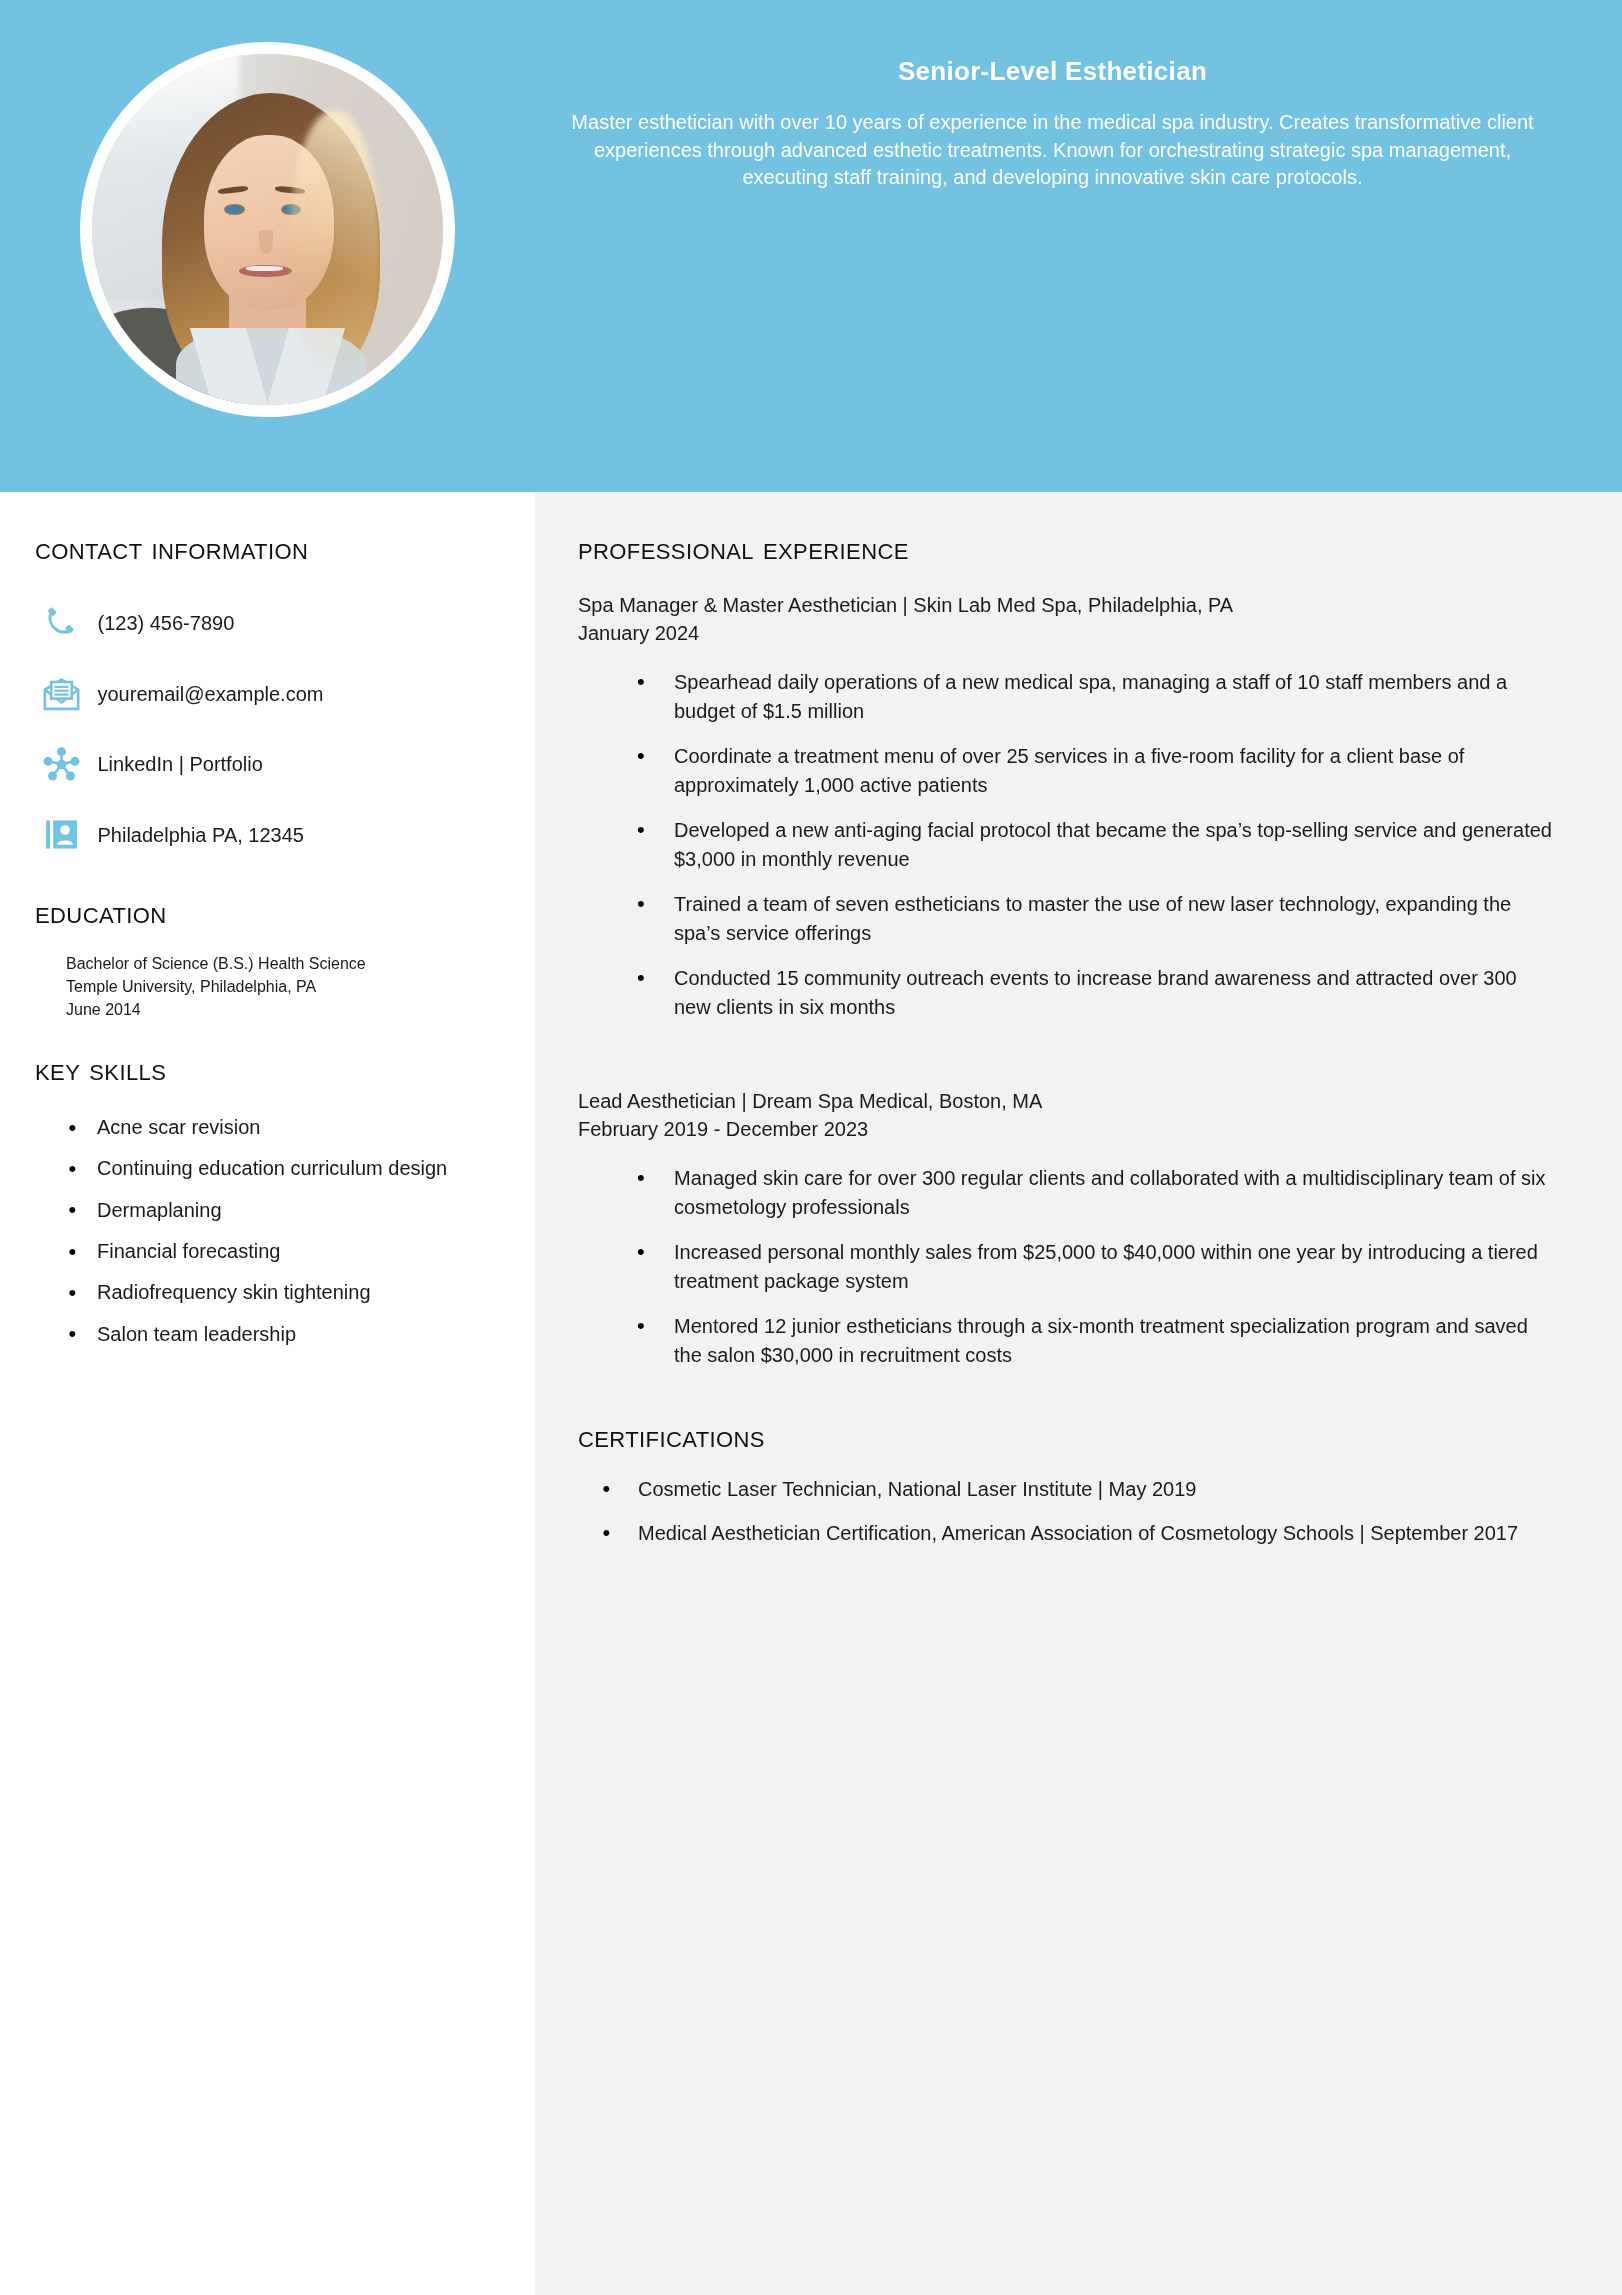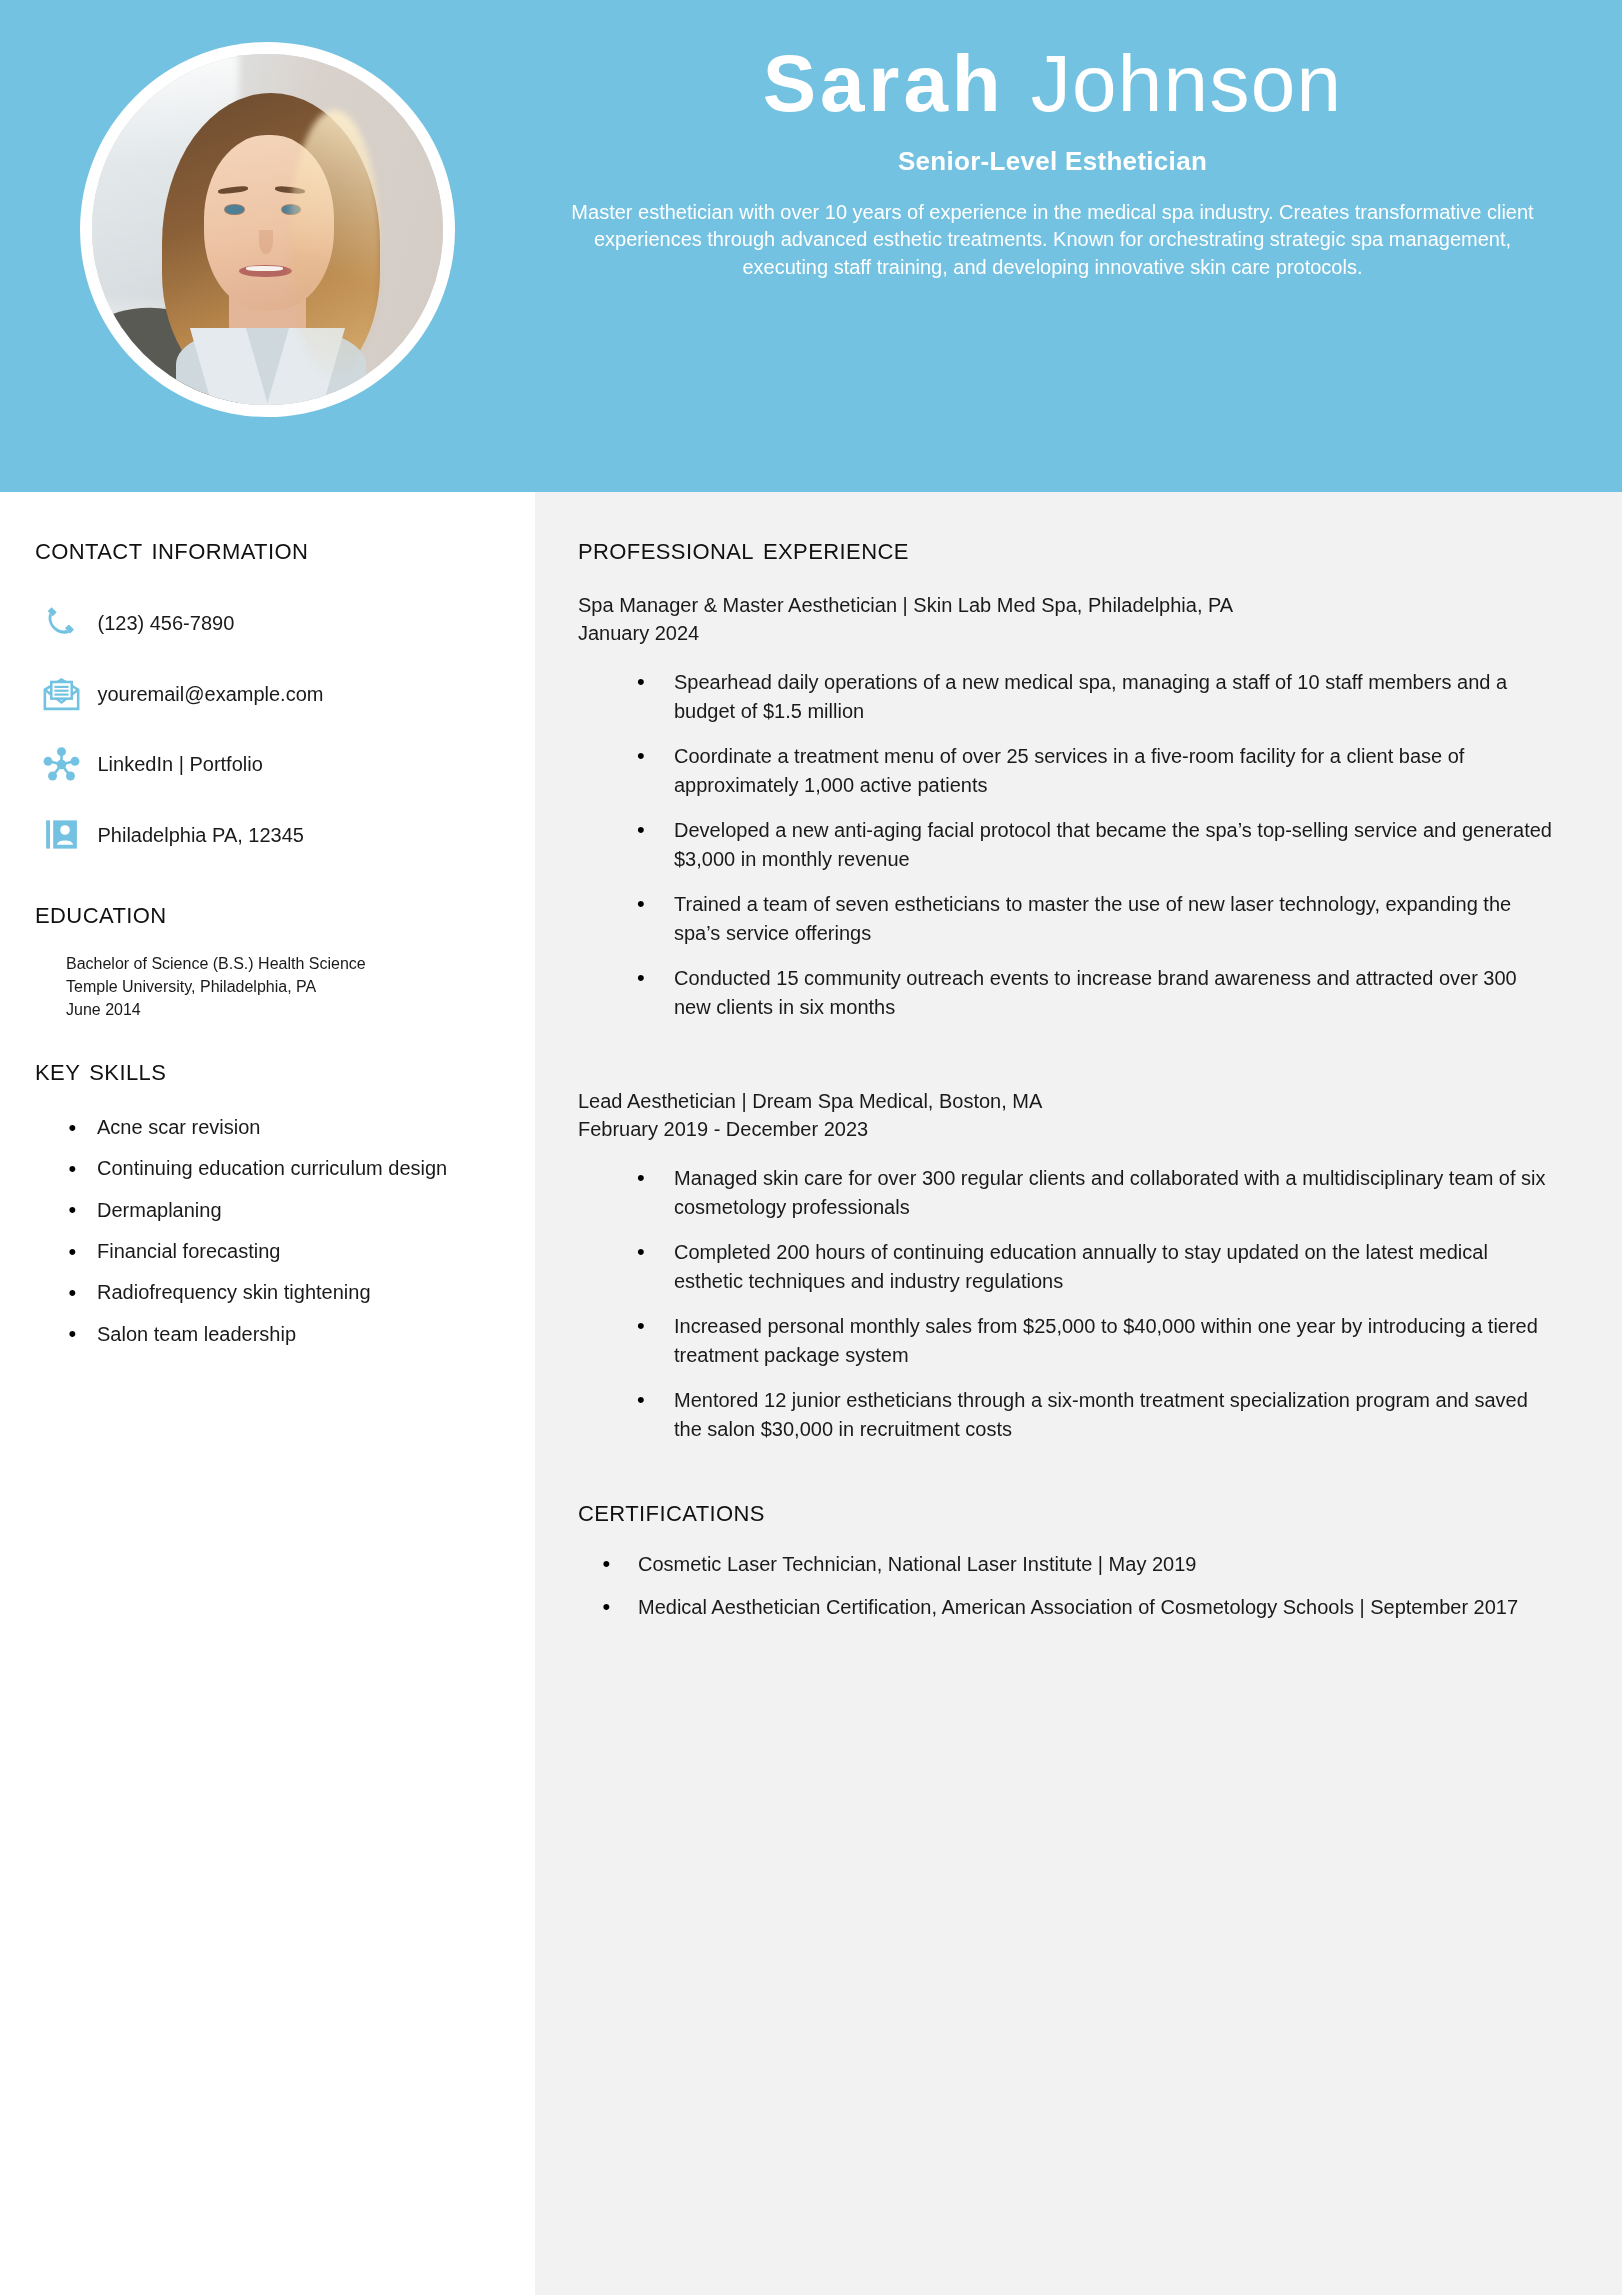--- a/index.html
+++ b/index.html
@@ -356,21 +356,20 @@
           <div class="ph-eyeR"></div>
           <div class="ph-nose"></div>
           <div class="ph-mouth"></div>
           <div class="ph-teeth"></div>
           <div class="ph-hair-glow"></div>
         </div>
       </div>
     </div>
 
     <div class="header-text">
-      <div class="name"><span class="first">Sarah </span><span class="last">Johnson</span></div>
       <div class="job-title">Senior-Level Esthetician</div>
       <div class="summary">Master esthetician with over 10 years of experience in the medical spa industry. Creates transformative client experiences through advanced esthetic treatments. Known for orchestrating strategic spa management, executing staff training, and developing innovative skin care protocols.</div>
     </div>
   </div>
 
   <div class="left-col">
 
     <div class="section-title">Contact information</div>
 
     <div class="contact-list">
@@ -486,21 +485,20 @@
 
     <div class="job-spacer"></div>
 
     <div class="job">
       <div class="job-header">
         <div>Lead Aesthetician | Dream Spa Medical, Boston, MA</div>
         <div>February 2019 - December 2023</div>
       </div>
       <ul class="job-bullets">
         <li>Managed skin care for over 300 regular clients and collaborated with a multidisciplinary team of six cosmetology professionals</li>
-        <li>Completed 200 hours of continuing education annually to stay updated on the latest medical esthetic techniques and industry regulations</li>
         <li>Increased personal monthly sales from $25,000 to $40,000 within one year by introducing a tiered treatment package system</li>
         <li>Mentored 12 junior estheticians through a six-month treatment specialization program and saved the salon $30,000 in recruitment costs</li>
       </ul>
     </div>
 
     <div class="cert-spacer"></div>
 
     <div class="section-title">Certifications</div>
     <ul class="cert-list">
       <li>Cosmetic Laser Technician, National Laser Institute | May 2019</li>

